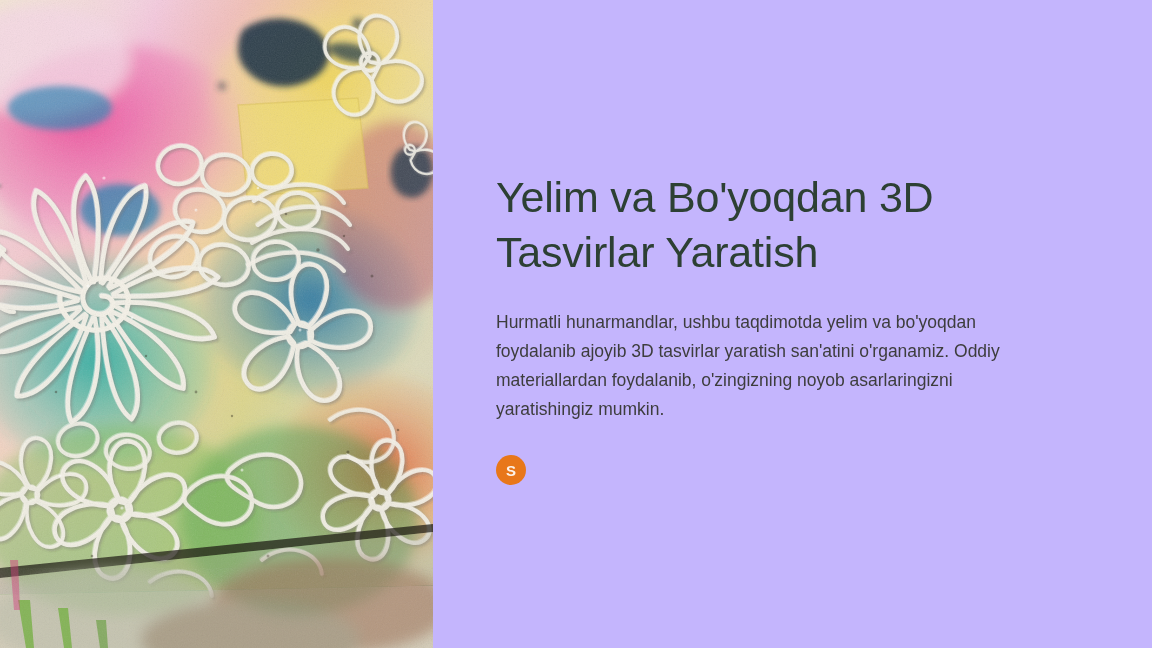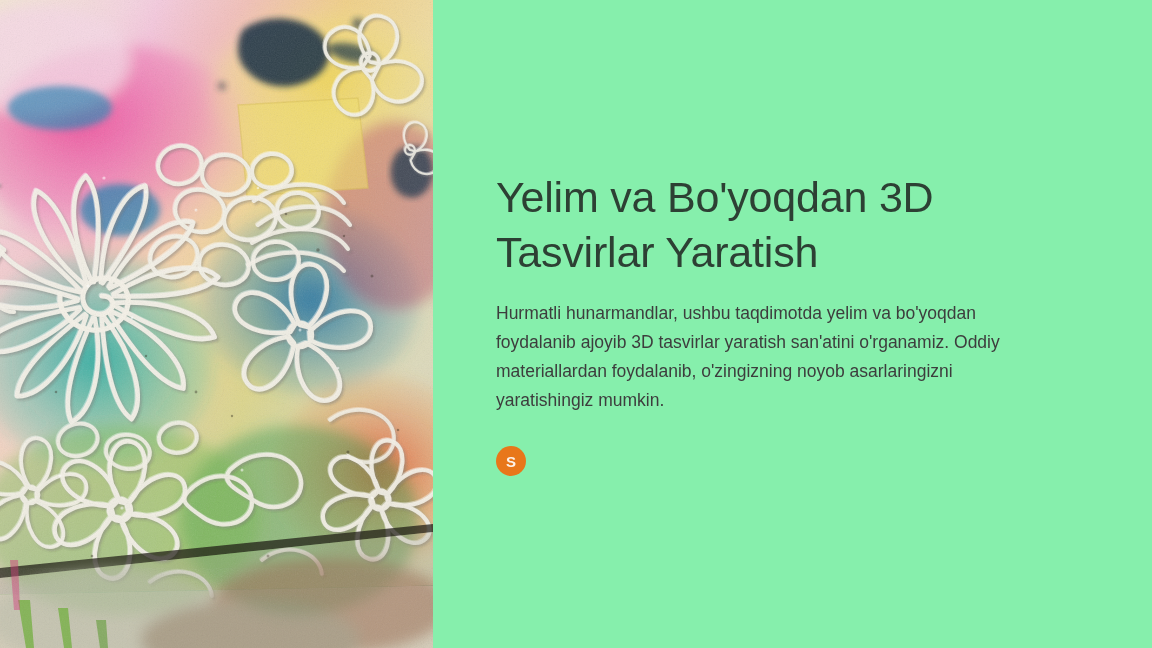--- a/index.html
+++ b/index.html
@@ -7,21 +7,21 @@
   html, body {
     width:1152px; height:648px;
     overflow:hidden;
     background:#fbfcf6;
     font-family:"Liberation Sans", sans-serif;
   }
 
   .slide {
     position:relative;
     width:1152px; height:648px;
-    background:#86efac;
+    background:#c4b5fd;
     display:flex;
   }
 
   
   .art-pane {
     position:relative;
     width:433px;
     height:648px;
     flex:0 0 433px;
     overflow:hidden;
@@ -45,21 +45,21 @@
     margin-top:170px;
     width:520px;
     font-size:43px;
     line-height:55px;
     font-weight:400;
     color:#2d4034;
     letter-spacing:-0.2px;
   }
 
   .body-text {
-    margin-top:19px;
+    margin-top:28px;
     width:540px;
     font-size:17.5px;
     line-height:29px;
     font-weight:400;
     color:#3d3d3d;
   }
 
   .author-row {
     margin-top:31px;
     display:flex;

